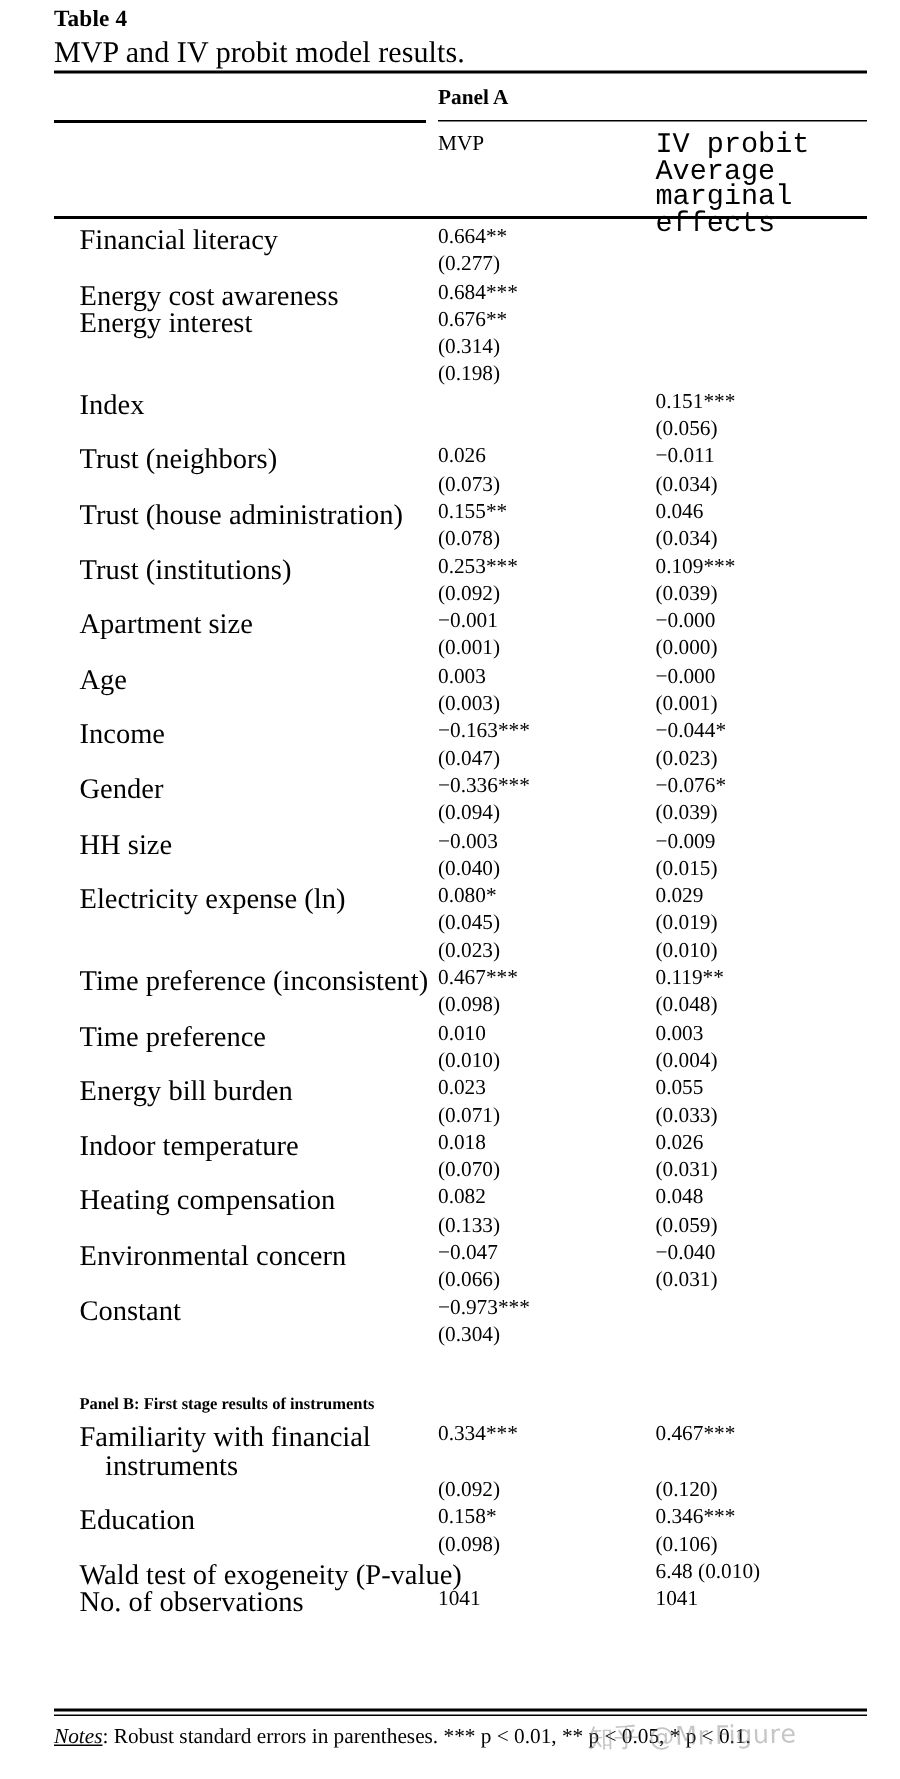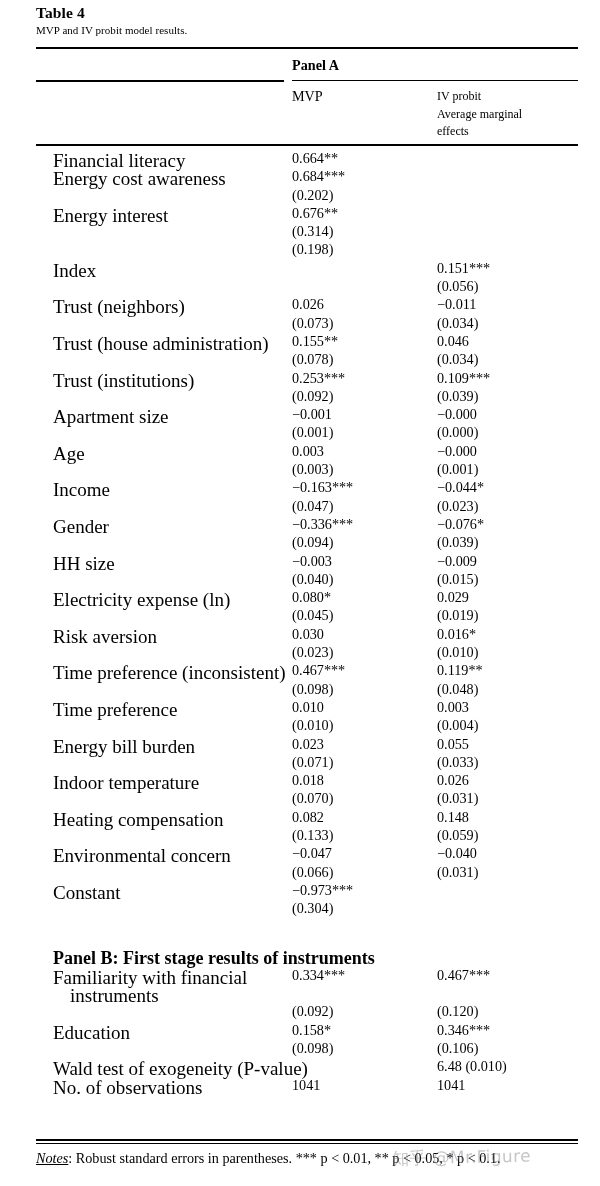--- a/index.html
+++ b/index.html
@@ -30,21 +30,21 @@
     top: 4px;
     font-size: 15.5px;
     font-weight: bold;
     letter-spacing: 0.1px;
     text-align: center;
   }
   .table-caption {
     position: absolute;
     left: 36px;
     top: 24px;
-    font-size: 11px;
+    font-size: 20px;
     letter-spacing: 0.05px;
   }
 
   
   .rule {
     position: absolute;
     background: #000000;
   }
   .rule-top     { left: 36px; top: 47px;   width: 542px; height: 2.1px; }
   .rule-stub-l  { left: 36px; top: 80px;   width: 248px; height: 2.0px; }
@@ -62,23 +62,24 @@
     text-align: center;
   }
   .hdr-mvp {
     position: absolute;
     left: 292px; top: 88px;
     font-size: 14.2px;
   }
   .hdr-iv {
     position: absolute;
     left: 437px; top: 88px;
-    font-size: 12px;
+    font-size: 19px;
     line-height: 17.5px;
     width: 140px;
+    font-family: Liberation Mono, monospace;
   }
 
   
   .body {
     position: absolute;
     left: 0;
     top: 150px;
     width: 600px;
   }
   .row {
@@ -104,21 +105,21 @@
     position: absolute;
     left: 437px;
     top: 0;
     font-size: 14.2px;
     white-space: nowrap;
   }
   .panel-b-head {
     position: absolute;
     left: 53px;
     top: 0;
-    font-size: 18px;
+    font-size: 11px;
     font-weight: bold;
     white-space: nowrap;
   }
   .row.gap { height: 30px; }
 
   
   .notes {
     position: absolute;
     left: 36px;
     top: 1150px;
@@ -162,27 +163,27 @@
     <div>effects</div>
   </div>
 
   <div class="body" id="table-body">
       <div class="row">
         <div class="c1">Financial literacy</div>
         <div class="c2">0.664**</div>
         <div class="c3"></div>
       </div>
       <div class="row">
+        <div class="c1"></div>
+        <div class="c2">(0.277)</div>
+        <div class="c3"></div>
+      </div>
+      <div class="row">
         <div class="c1">Energy cost awareness</div>
         <div class="c2">0.684***</div>
-        <div class="c3"></div>
-      </div>
-      <div class="row">
-        <div class="c1"></div>
-        <div class="c2">(0.202)</div>
         <div class="c3"></div>
       </div>
       <div class="row">
         <div class="c1">Energy interest</div>
         <div class="c2">0.676**</div>
         <div class="c3"></div>
       </div>
       <div class="row">
         <div class="c1"></div>
         <div class="c2">(0.314)</div>
@@ -287,25 +288,20 @@
         <div class="c1">Electricity expense (ln)</div>
         <div class="c2">0.080*</div>
         <div class="c3">0.029</div>
       </div>
       <div class="row">
         <div class="c1"></div>
         <div class="c2">(0.045)</div>
         <div class="c3">(0.019)</div>
       </div>
       <div class="row">
-        <div class="c1">Risk aversion</div>
-        <div class="c2">0.030</div>
-        <div class="c3">0.016*</div>
-      </div>
-      <div class="row">
         <div class="c1"></div>
         <div class="c2">(0.023)</div>
         <div class="c3">(0.010)</div>
       </div>
       <div class="row">
         <div class="c1">Time preference (inconsistent)</div>
         <div class="c2">0.467***</div>
         <div class="c3">0.119**</div>
       </div>
       <div class="row">
@@ -339,21 +335,21 @@
         <div class="c3">0.026</div>
       </div>
       <div class="row">
         <div class="c1"></div>
         <div class="c2">(0.070)</div>
         <div class="c3">(0.031)</div>
       </div>
       <div class="row">
         <div class="c1">Heating compensation</div>
         <div class="c2">0.082</div>
-        <div class="c3">0.148</div>
+        <div class="c3">0.048</div>
       </div>
       <div class="row">
         <div class="c1"></div>
         <div class="c2">(0.133)</div>
         <div class="c3">(0.059)</div>
       </div>
       <div class="row">
         <div class="c1">Environmental concern</div>
         <div class="c2">−0.047</div>
         <div class="c3">−0.040</div>

